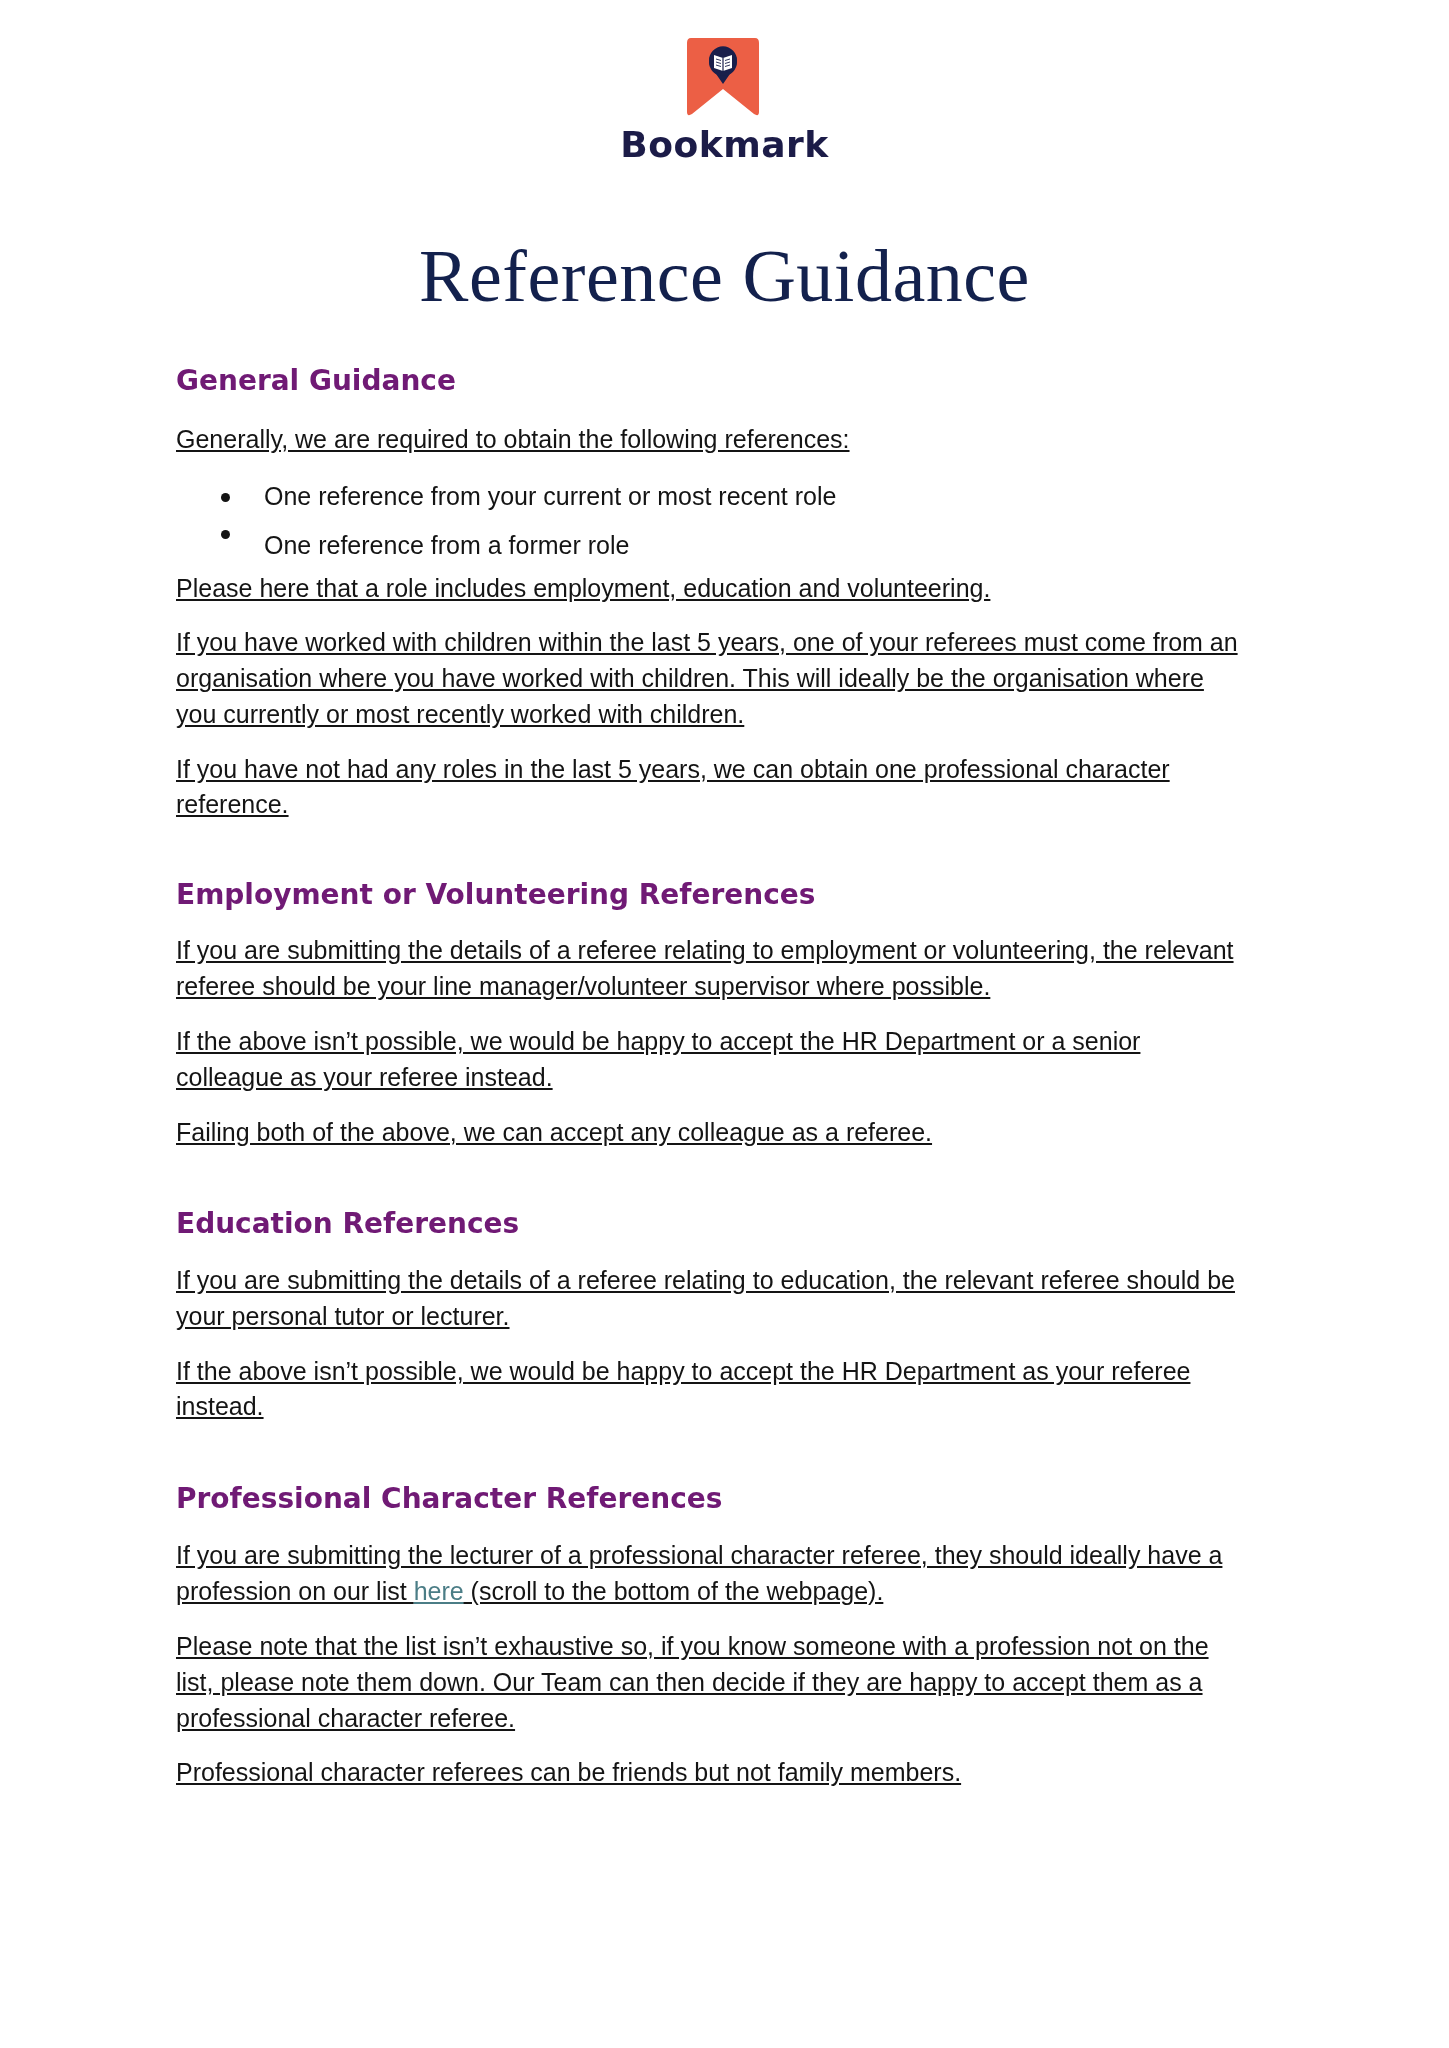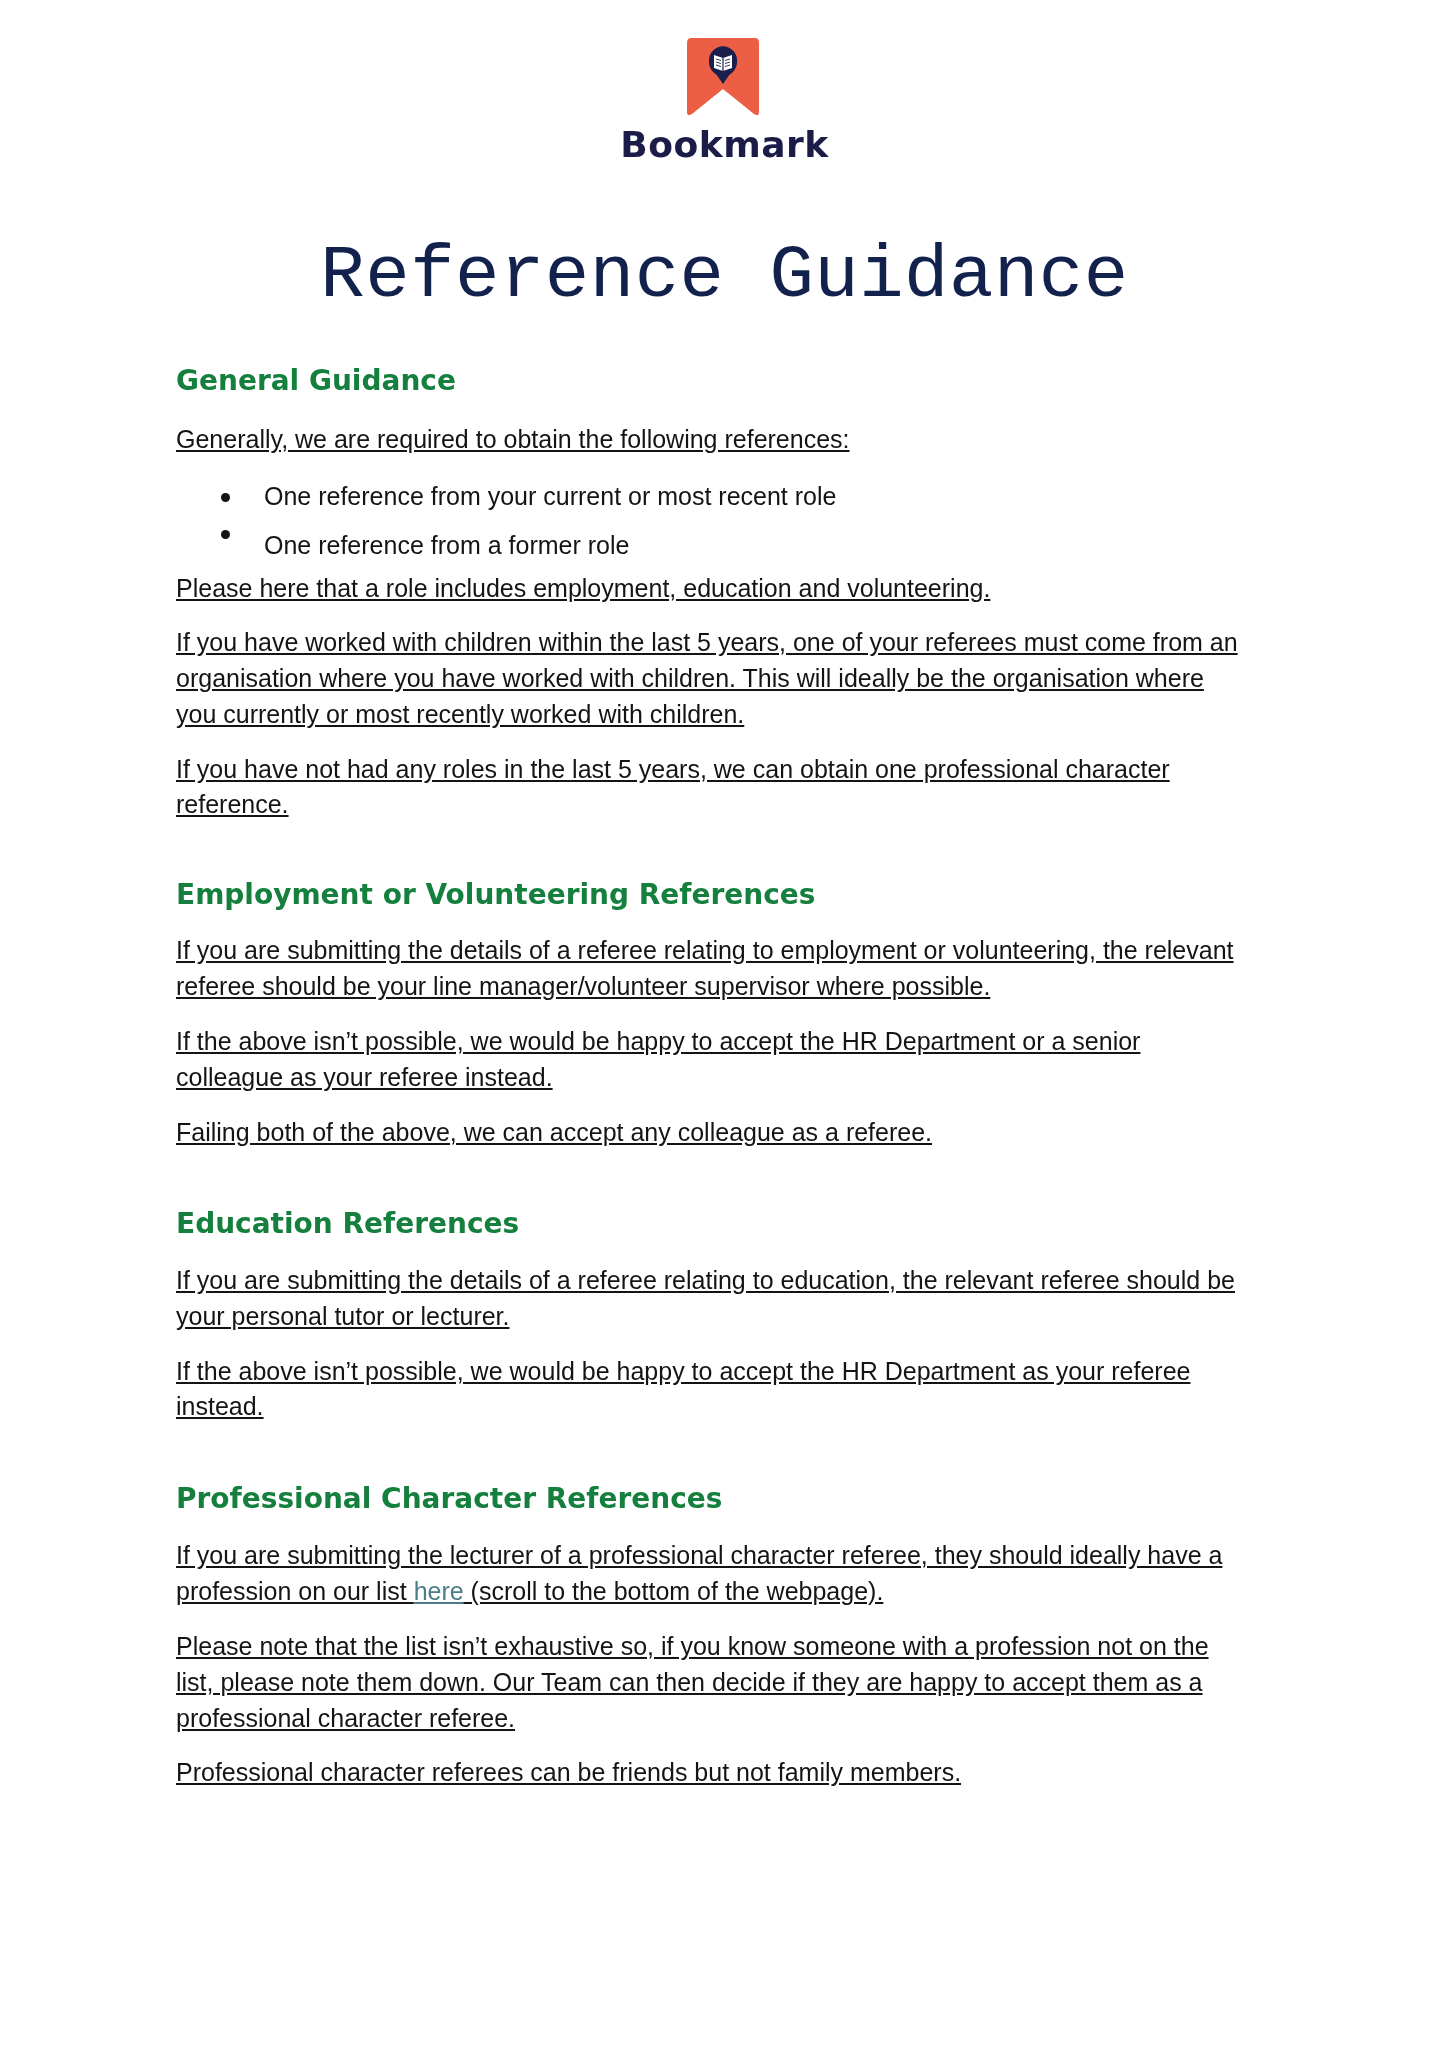--- a/index.html
+++ b/index.html
@@ -5,25 +5,25 @@
   html, body { margin: 0; padding: 0; background: #ffffff; }
   body { width: 1449px; height: 2048px; position: relative; overflow: hidden;
          font-family: "Liberation Sans", sans-serif; color: #141414; }
   .logo { position: absolute; left: 0; top: 0; width: 1260px; height: 200px; }
   .logo svg { position: absolute; left: 686px; top: 38px; }
   .logo-word { position: absolute; left: 0; width: 1449px; text-align: center;
                color: #1c1c48; font-family: "DejaVu Sans", sans-serif; font-weight: bold; }
   .logo-word.big { top: 124px; font-size: 36px; letter-spacing: 0.5px; }
   .logo-word.small { top: 161px; font-size: 24px; letter-spacing: 0.2px; }
   .title { position: absolute; left: 0; width: 1449px; top: 234px; text-align: center;
-           font-family: Liberation Mono, monospace; font-size: 74px; color: #13214d;
+           font-family: Liberation Serif, serif; font-size: 74px; color: #13214d;
            font-weight: 500; letter-spacing: 0.5px; }
   .content { position: absolute; left: 176px; top: 0; width: 1110px; }
   .h2 { position: absolute; left: 0; font-family: "DejaVu Sans", sans-serif;
-        font-size: 28px; font-weight: bold; color: #15803d; white-space: nowrap; line-height: 34px; }
+        font-size: 28px; font-weight: bold; color: #701a75; white-space: nowrap; line-height: 34px; }
   .line { position: absolute; left: 0; font-size: 25px; line-height: 30px;
           white-space: nowrap; color: #141414; text-decoration: underline; }
   .bullet-dot { position: absolute; left: 45px; width: 9px; height: 9px;
                 border-radius: 50%; background: #141414; }
   .bullet-text { position: absolute; left: 88px; font-size: 25px; line-height: 30px; white-space: nowrap; }
   a.link { color: #4b7d86; text-decoration: underline; }
 </style>
 </head>
 <body>
 

